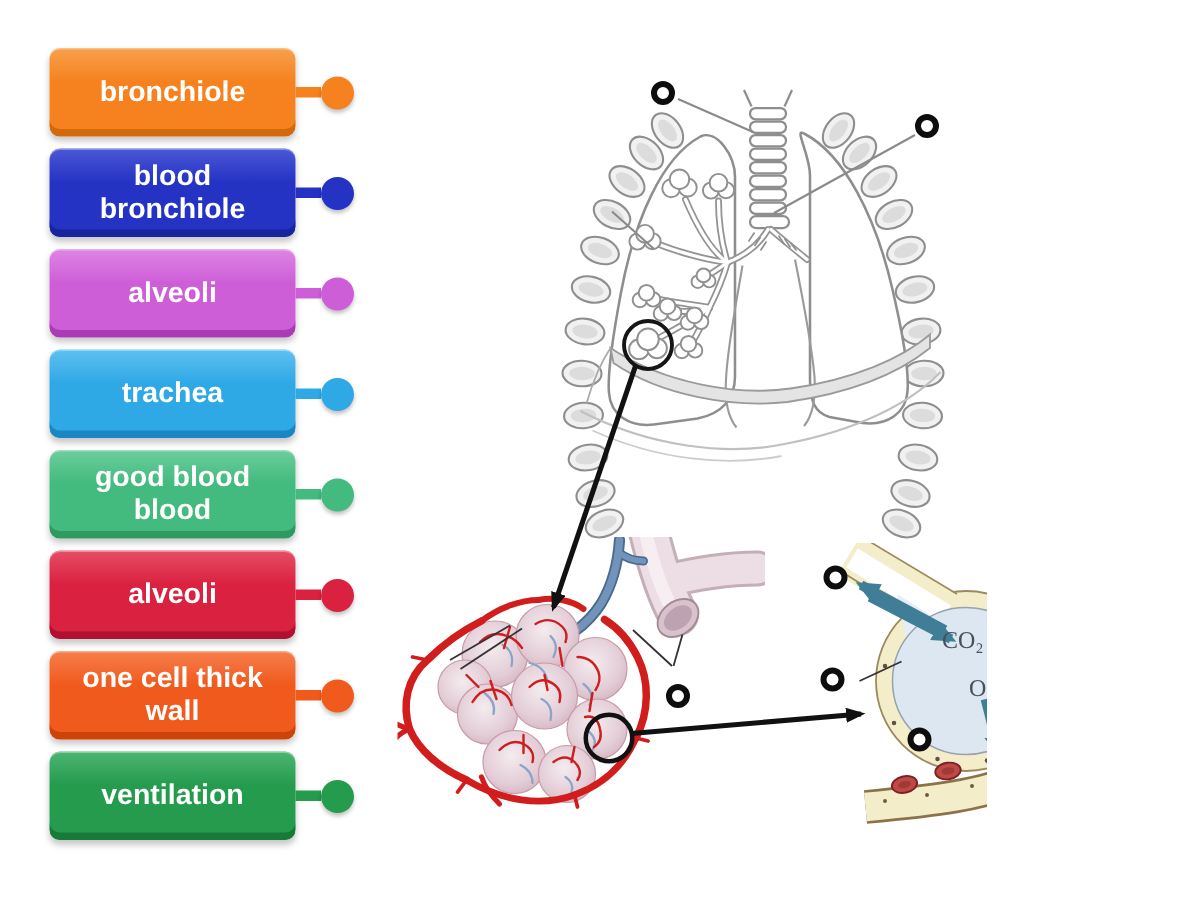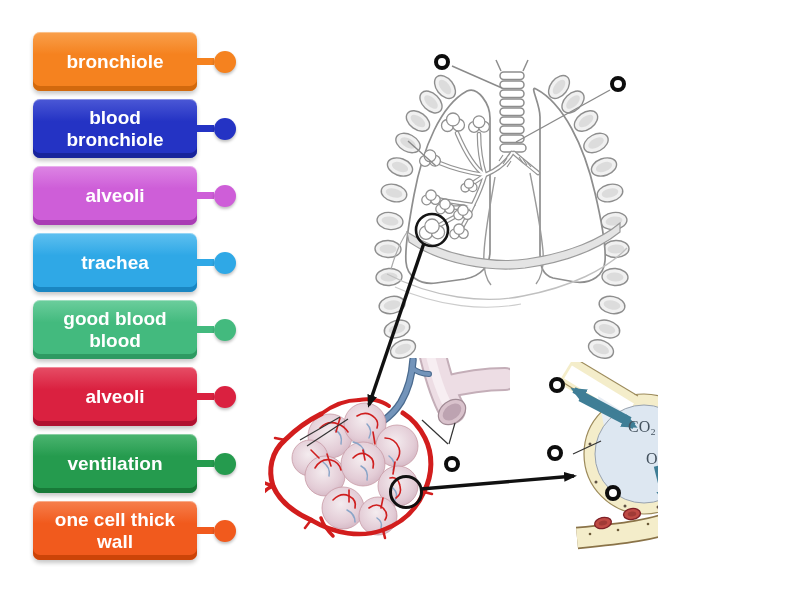--- a/index.html
+++ b/index.html
@@ -71,30 +71,30 @@
       <div class="chip-stem"></div>
       <div class="chip-knob"></div>
     </div>
       <div class="chip" style="--c: #da2140; --cl: #e64e66; --cd: #b01130;">
       <div class="chip-box">
         <span class="chip-label">alveoli</span>
       </div>
       <div class="chip-stem"></div>
       <div class="chip-knob"></div>
     </div>
+      <div class="chip" style="--c: #f15a1d; --cl: #f67f4d; --cd: #cc4408;">
+      <div class="chip-box">
+        <span class="chip-label">one cell thick wall</span>
+      </div>
+      <div class="chip-stem"></div>
+      <div class="chip-knob"></div>
+    </div>
       <div class="chip" style="--c: #259b4e; --cl: #4cb571; --cd: #187a38;">
       <div class="chip-box">
         <span class="chip-label">ventilation</span>
-      </div>
-      <div class="chip-stem"></div>
-      <div class="chip-knob"></div>
-    </div>
-      <div class="chip" style="--c: #f15a1d; --cl: #f67f4d; --cd: #cc4408;">
-      <div class="chip-box">
-        <span class="chip-label">one cell thick wall</span>
       </div>
       <div class="chip-stem"></div>
       <div class="chip-knob"></div>
     </div>
     </div>
 
   <svg class="img" style="left:373px;top:55px" width="300" height="305" viewBox="0 0 300 305">
     <g stroke="#8e8e8e" fill="#f1f1f1" stroke-width="1.4">
       <g transform="translate(72,32) rotate(-38)">
           <ellipse rx="8.5" ry="13"></ellipse>

